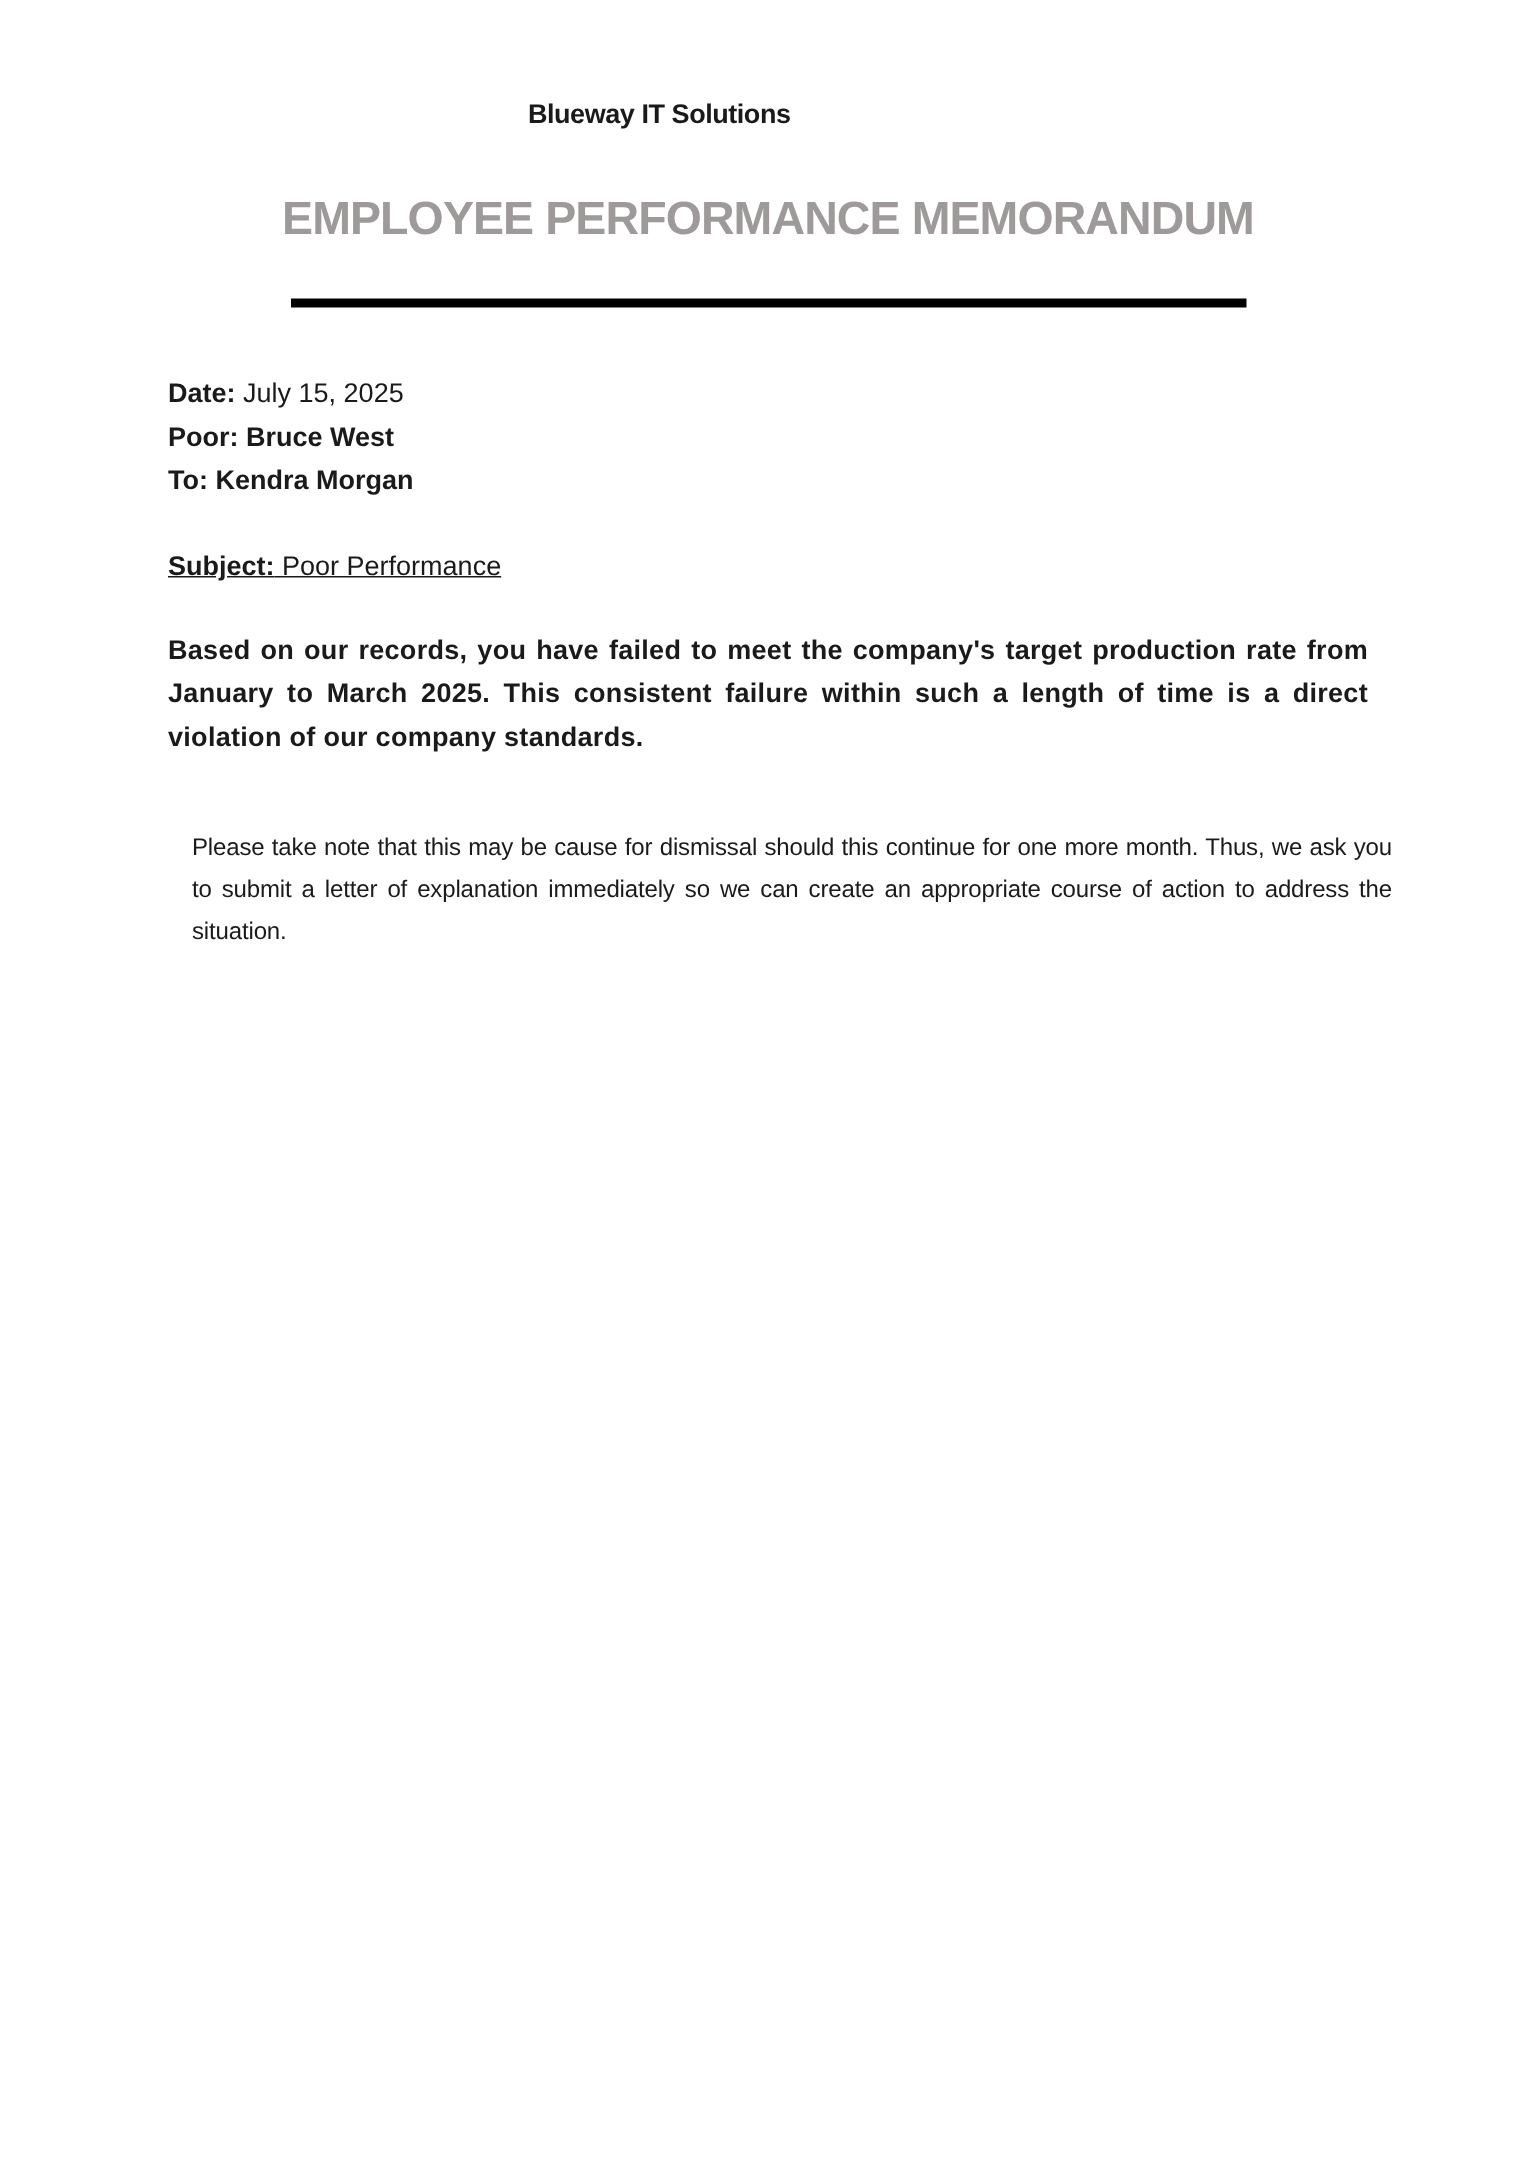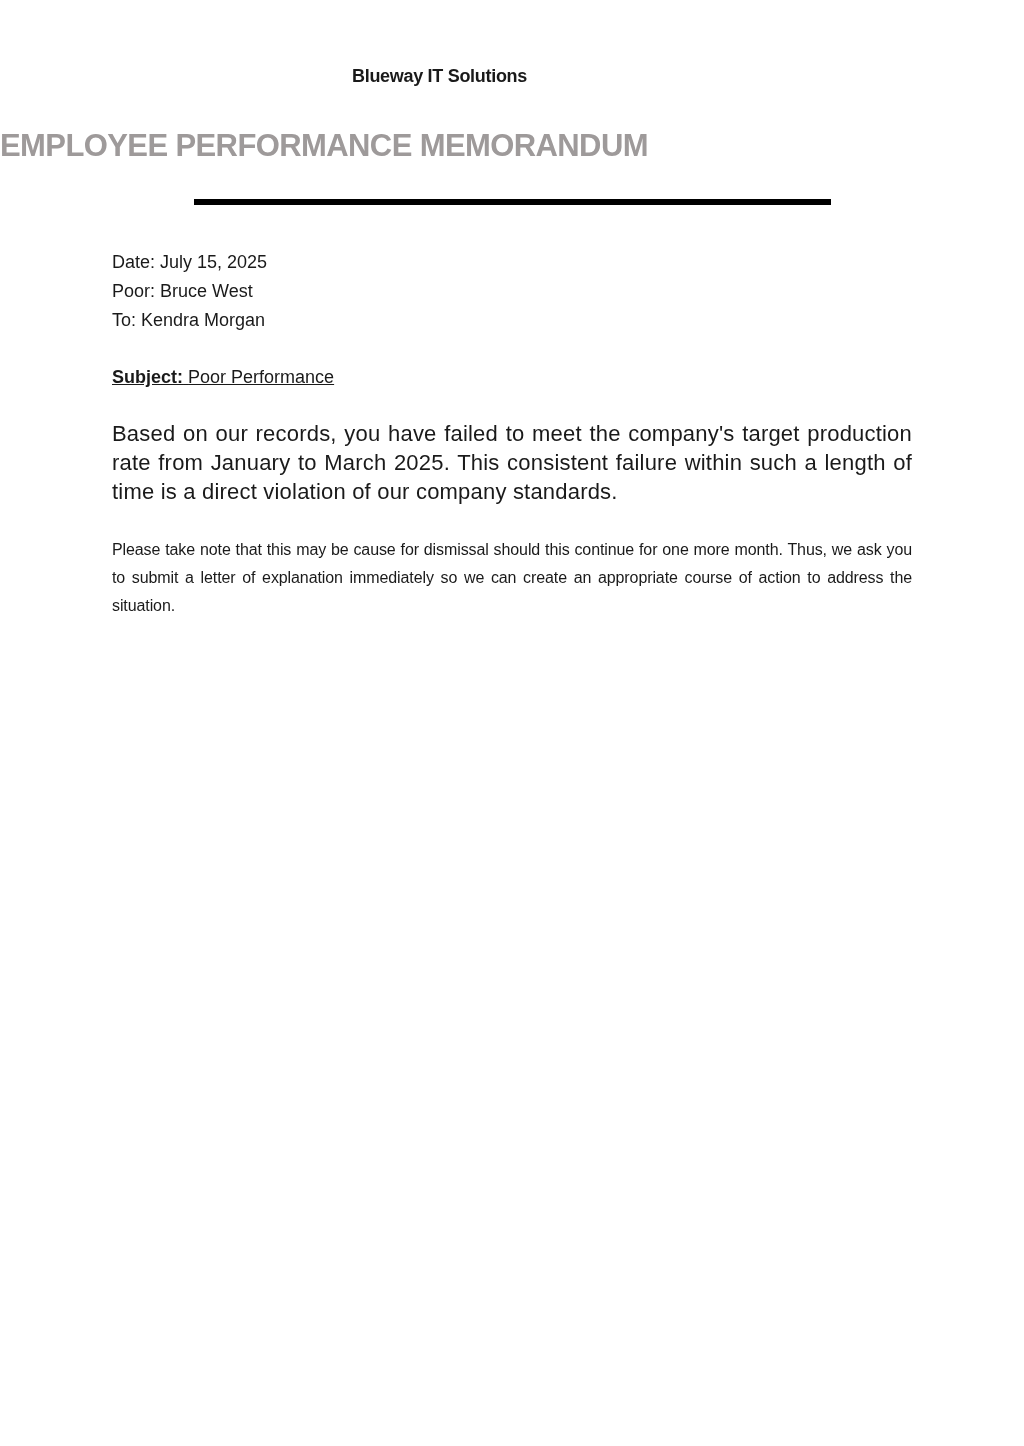--- a/index.html
+++ b/index.html
@@ -1,23 +1,23 @@
 <!DOCTYPE html>
 <html><head>
   <meta charset="utf-8">
   <style>
     html, body { margin: 0; padding: 0; background: #ffffff; }
     body { width: 1024px; height: 1446px; position: relative; overflow: hidden; font-family: "Liberation Sans", sans-serif; color: #1a1a1a; }
     .company { position: absolute; top: 66px; left: 0; width: 879px; text-align: center; font-size: 18px; font-weight: bold; letter-spacing: -0.3px; }
-    .title { position: absolute; top: 128px; left: 0; width: 1024px; font-size: 31px; font-weight: bold; color: #9e9a9a; letter-spacing: -0.6px; }
+    .title { position: absolute; top: 128px; left: 0; width: 1024px; text-align: center; font-size: 31px; font-weight: bold; color: #9e9a9a; letter-spacing: -0.6px; }
     .rule { position: absolute; top: 199px; left: 194px; width: 637px; height: 6px; background: #000; }
     .meta { position: absolute; left: 112px; top: 248px; font-size: 18px; line-height: 29px; }
-    .meta b { font-weight: normal; }
+    .meta b { font-weight: bold; }
     .subject { position: absolute; left: 112px; top: 363px; font-size: 18px; line-height: 29px; text-decoration: underline; }
-    .p1 { position: absolute; left: 112px; top: 419px; width: 800px; font-size: 22px; line-height: 29px; text-align: justify; letter-spacing: 0.2px; }
+    .p1 { position: absolute; left: 112px; top: 419px; width: 800px; font-size: 18px; line-height: 29px; text-align: justify; letter-spacing: 0.2px; font-weight: bold; }
     .p2 { position: absolute; left: 112px; top: 536px; width: 800px; font-size: 16px; line-height: 28px; text-align: justify; letter-spacing: -0.1px; }
   </style>
 </head>
 <body>
 
 <div class="company">Blueway IT Solutions</div>
 <div class="title">EMPLOYEE PERFORMANCE MEMORANDUM</div>
 <div class="rule"></div>
 
 <div class="meta">
@@ -34,13 +34,13 @@
     <b>Kendra Morgan</b>
   </div>
 </div>
 
 <div class="subject">
   <b>Subject:</b>
   <span>Poor Performance</span>
 </div>
 
 <p class="p1" style="margin:0">Based on our records, you have failed to meet the company's target production rate from January to March 2025. This consistent failure within such a length of time is a direct violation of our company standards.</p>
-<p class="p2" style="margin:0">Please take note that this may be cause for dismissal should this continue for one more month. Thus, we ask you to submit a letter of explanation immediately so we can create an appropriate course of action to address the situation.</p>
+<p class="p2" style="margin:16px">Please take note that this may be cause for dismissal should this continue for one more month. Thus, we ask you to submit a letter of explanation immediately so we can create an appropriate course of action to address the situation.</p>
 
 </body></html>

